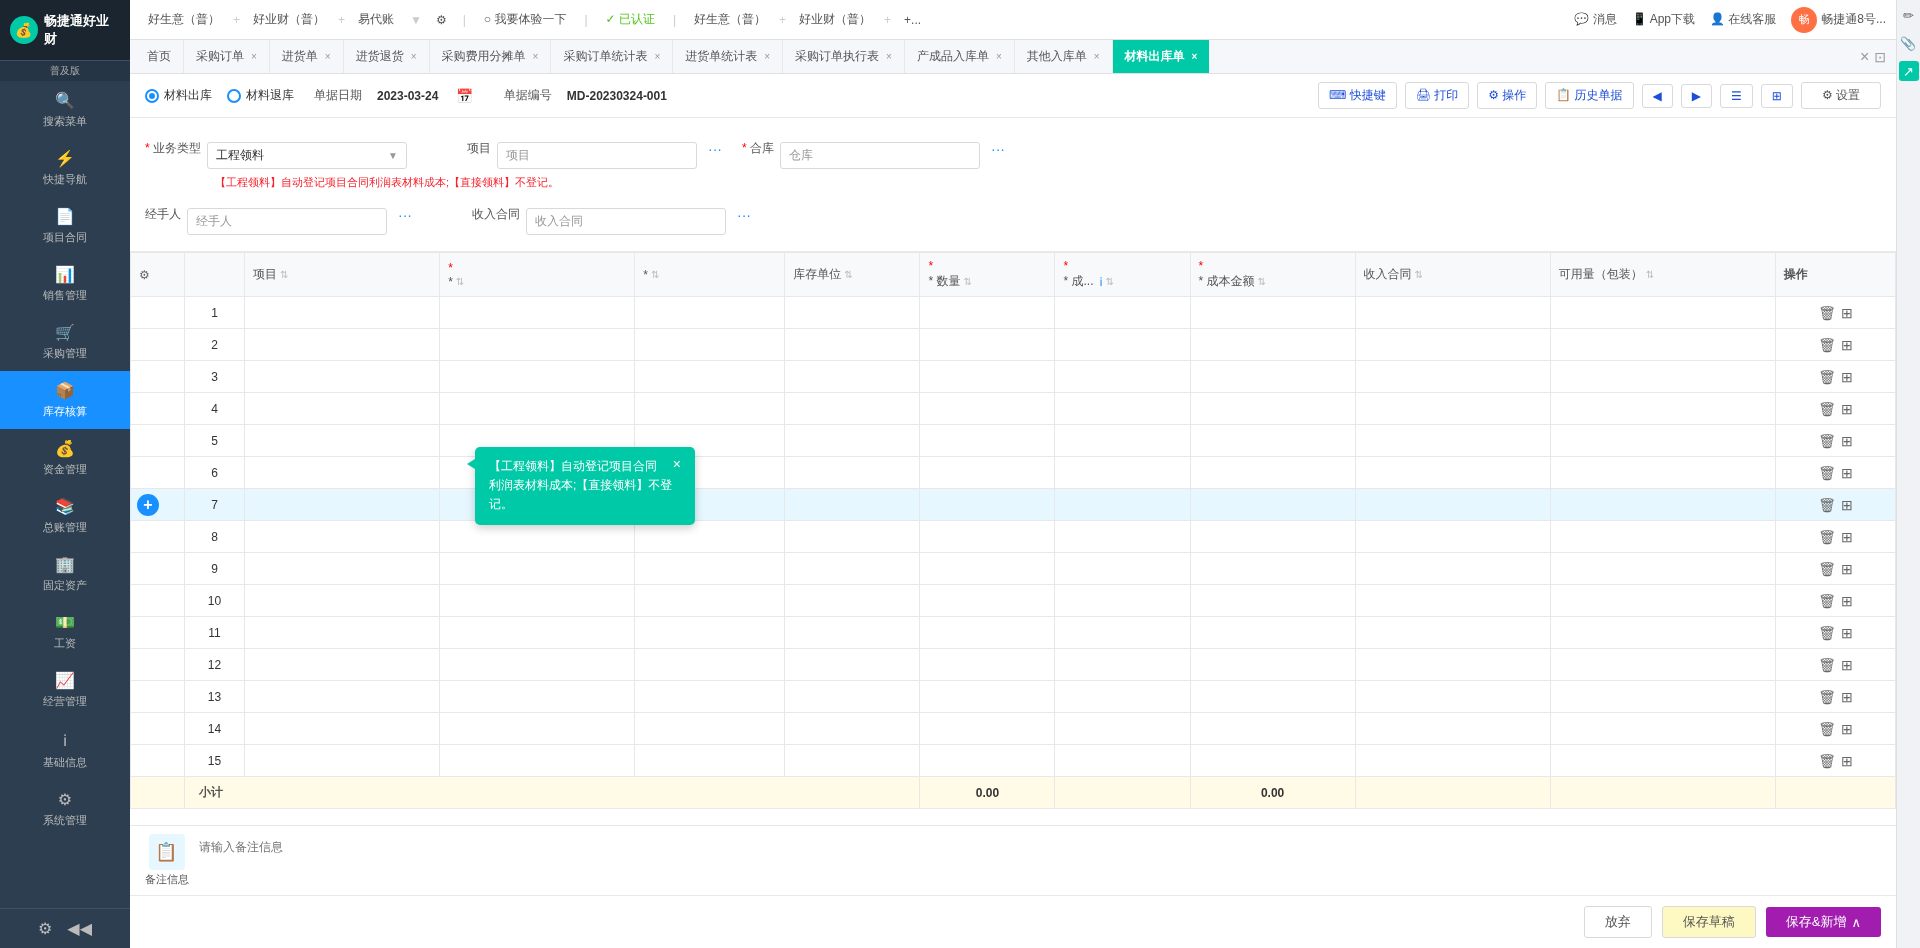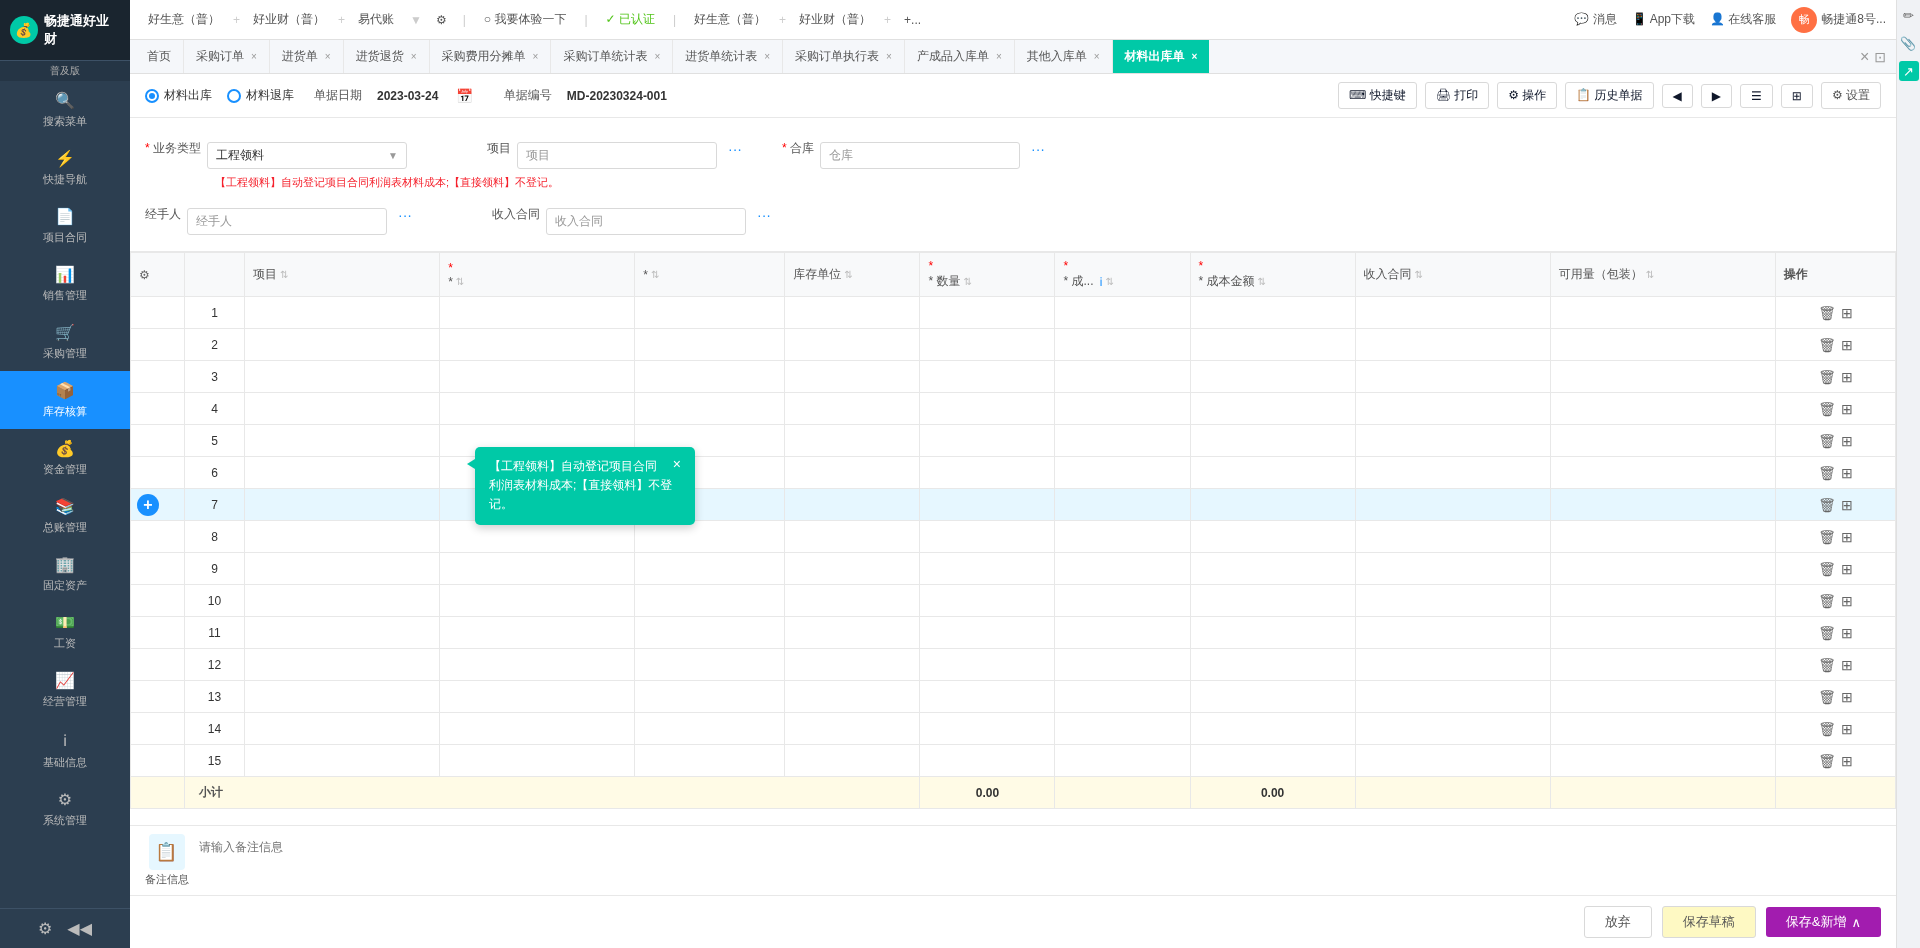--- a/index.html
+++ b/index.html
@@ -46,26 +46,26 @@
     .page-header-left { display: flex; align-items: center; gap: 20px; }
     .radio-group { display: flex; align-items: center; gap: 15px; }
     .radio-item { display: flex; align-items: center; gap: 5px; cursor: pointer; font-size: 12px; }
     .radio-circle { width: 14px; height: 14px; border-radius: 50%; border: 2px solid #1890ff; display: flex; align-items: center; justify-content: center; }
     .radio-circle.checked::after { content: ''; width: 6px; height: 6px; background: #1890ff; border-radius: 50%; display: block; }
     .page-header-fields { display: flex; align-items: center; gap: 15px; }
     .field-label { color: #555; font-size: 12px; }
     .field-value { font-size: 12px; font-weight: bold; color: #333; }
     .field-icon { color: #1890ff; cursor: pointer; font-size: 14px; margin-left: 3px; }
     .page-header-right { display: flex; align-items: center; gap: 8px; }
-    .header-btn { padding: 4px 10px; border: 1px solid #d9d9d9; background: white; border-radius: 3px; cursor: pointer; font-size: 12px; color: #0f172a; display: flex; align-items: center; gap: 4px; }
-    .settings-btn { padding: 4px 10px; border: 1px solid #d9d9d9; background: white; border-radius: 3px; cursor: pointer; font-size: 12px; color: #555; }
+    .header-btn { padding: 4px 10px; border: 1px solid #d9d9d9; background: white; border-radius: 3px; cursor: pointer; font-size: 12px; color: #1d4ed8; display: flex; align-items: center; gap: 4px; }
+    .settings-btn { padding: 4px 20px; border: 1px solid #d9d9d9; background: white; border-radius: 3px; cursor: pointer; font-size: 12px; color: #555; }
 
     
     .form-area { padding: 10px 15px; border-bottom: 1px solid #e8e8e8; flex-shrink: 0; }
-    .form-row { display: flex; align-items: flex-start; gap: 20px; flex-wrap: wrap; margin-bottom: 6px; }
+    .form-row { display: flex; align-items: flex-start; flex-wrap: wrap; margin-bottom: 6px; }
     .form-field { display: flex; align-items: center; gap: 6px; }
     .form-field-label { font-size: 12px; color: #555; white-space: nowrap; }
     .form-field-label.required::before { content: '* '; color: red; }
     .form-field-input { border: 1px solid #d9d9d9; border-radius: 3px; padding: 4px 8px; font-size: 12px; min-width: 150px; display: flex; align-items: center; justify-content: space-between; cursor: pointer; background: white; }
     .form-field-input .placeholder { color: #999; }
     .form-field-wide { min-width: 200px; margin-top: 14px; }
     .dots-btn { color: #1890ff; cursor: pointer; font-size: 14px; margin-left: 5px; }
 
     
     .table-container { flex: 1; overflow: auto; position: relative; }

